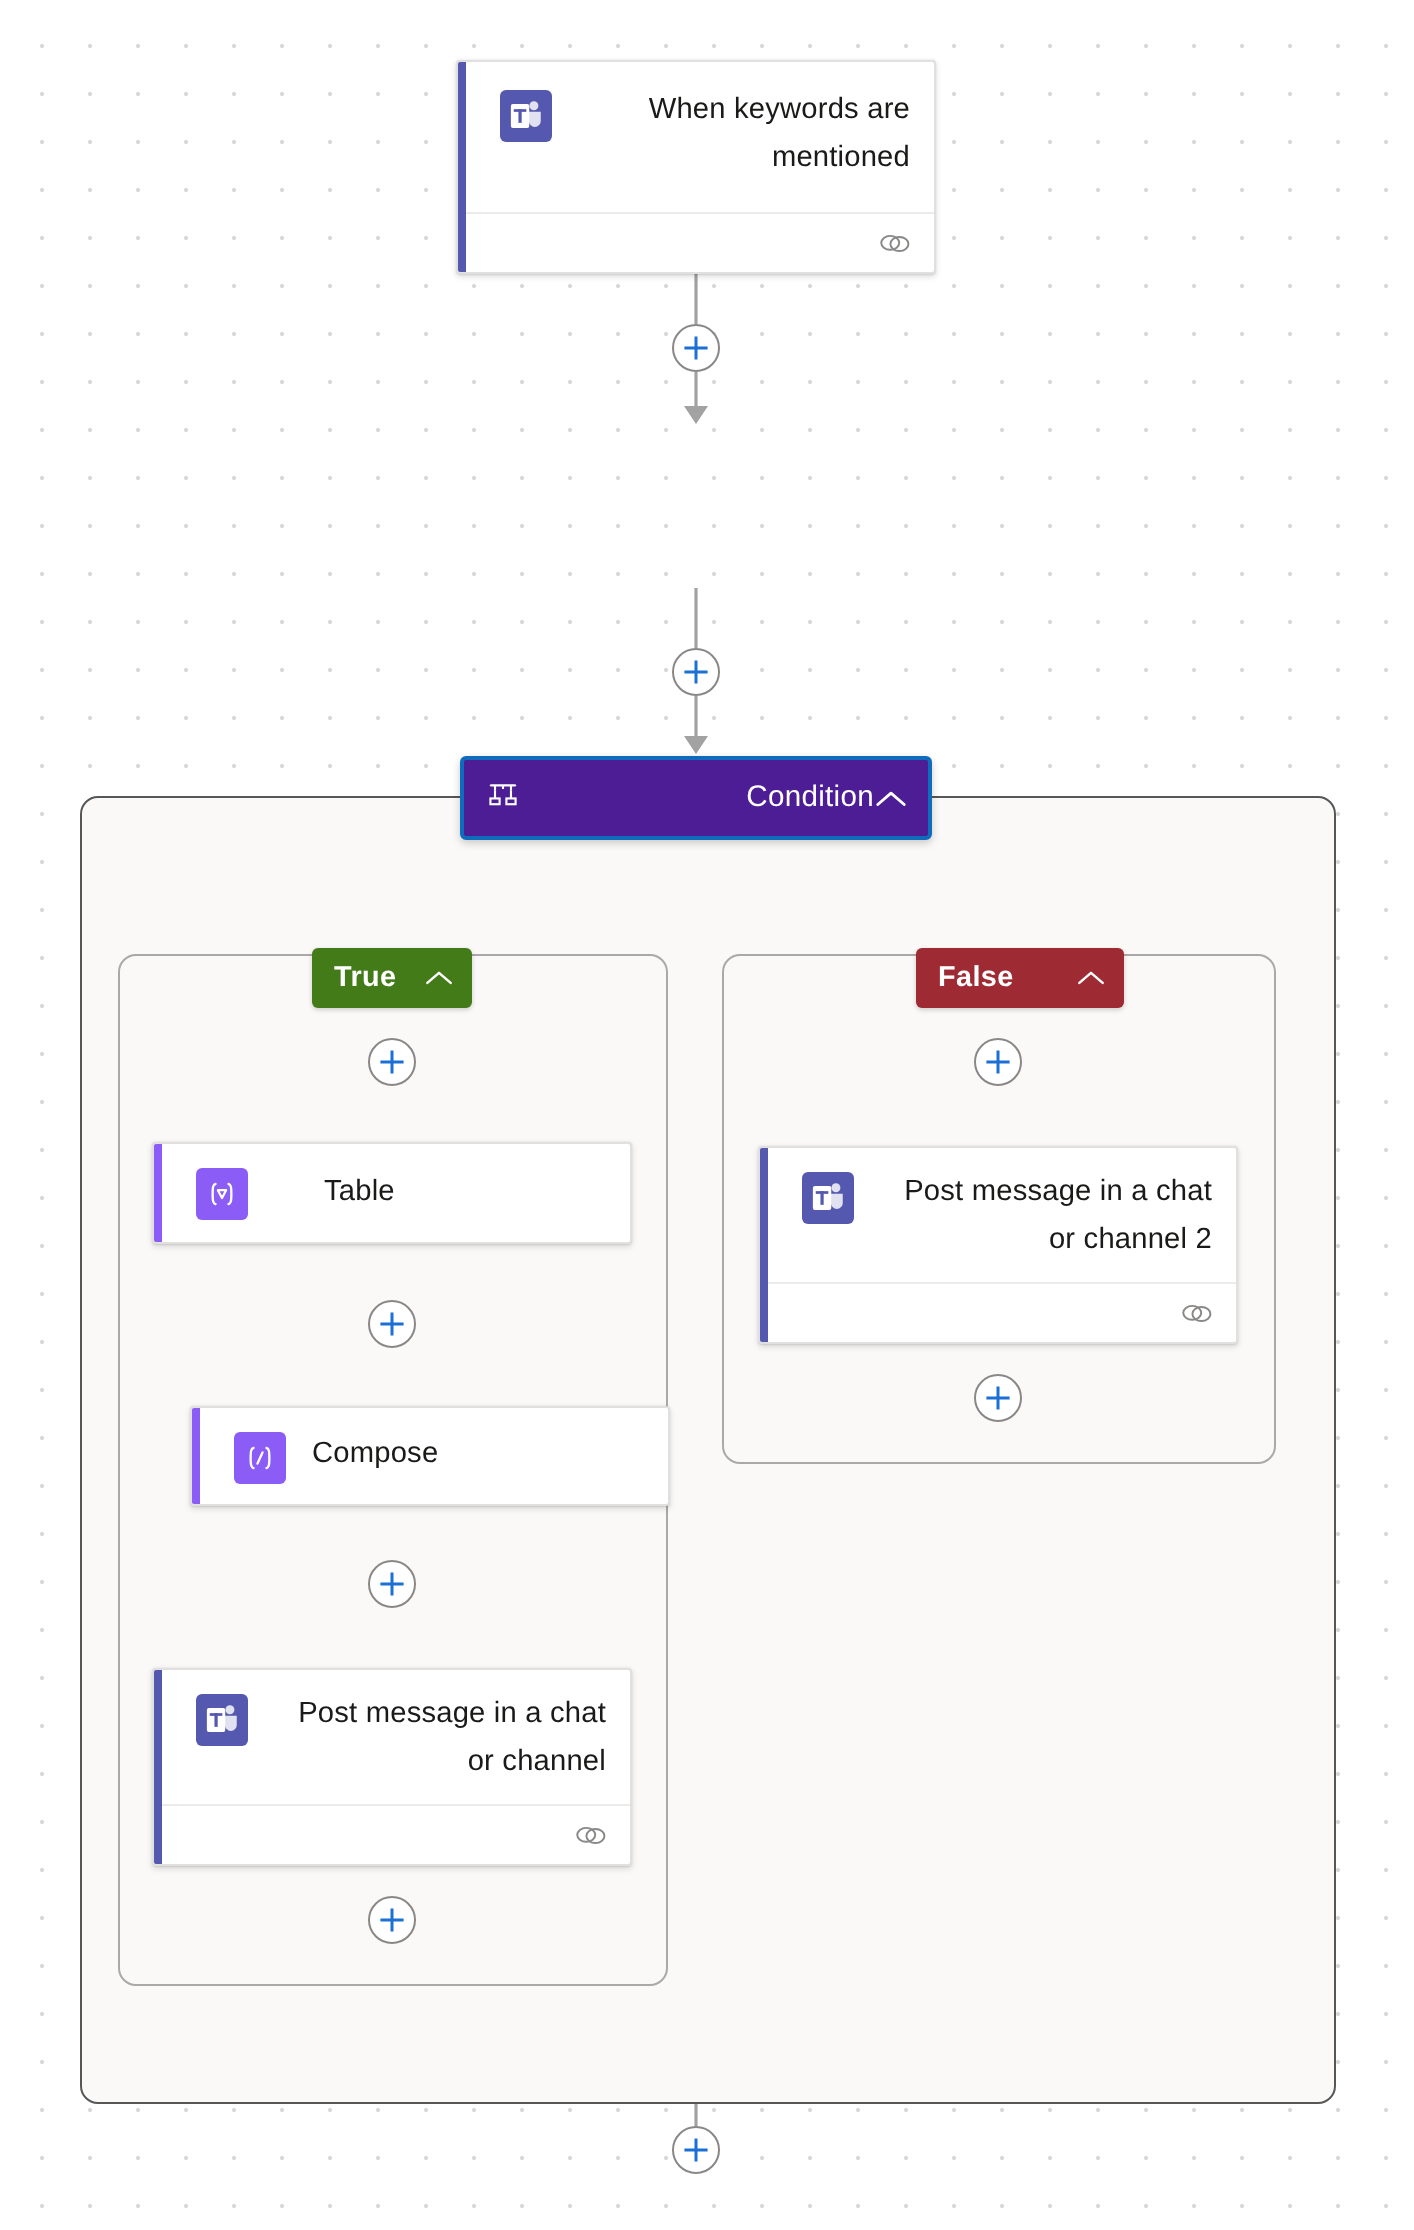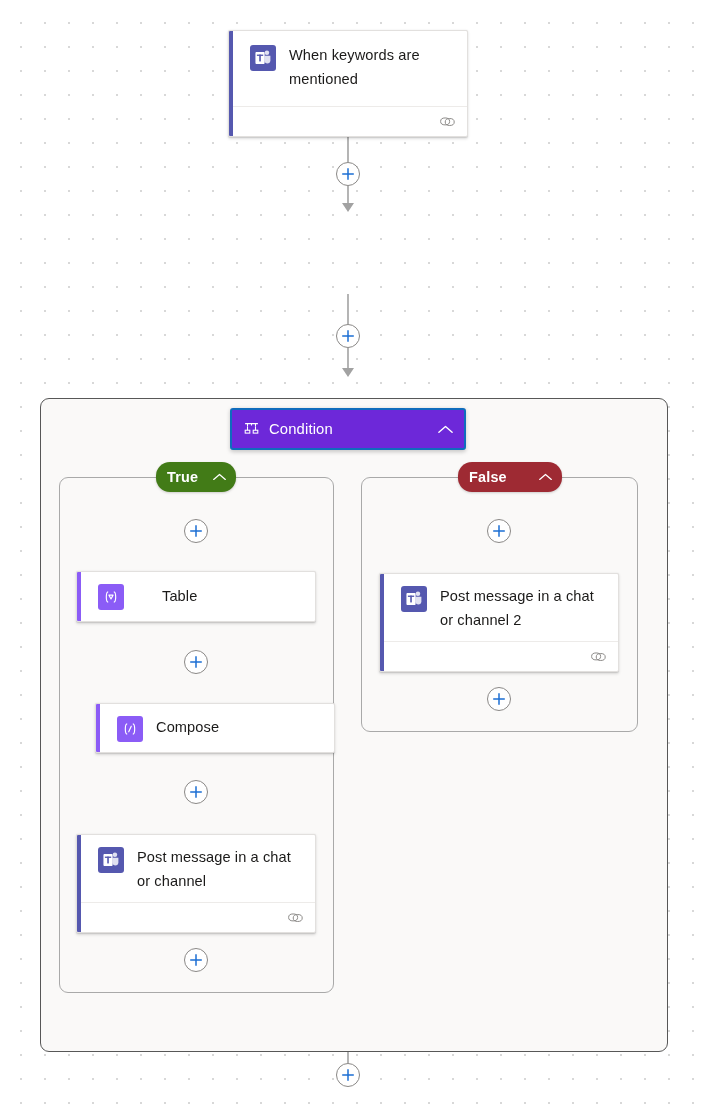--- a/index.html
+++ b/index.html
@@ -13,21 +13,21 @@
     font-family: "Liberation Sans", "DejaVu Sans", sans-serif;
     background-color: #ffffff;
     background-image: radial-gradient(circle, #d8d8d8 1px, transparent 1.1px);
     background-size: 24px 24px;
     background-position: 9px 11px;
     overflow: hidden;
     position: relative;
     -webkit-font-smoothing: antialiased;
   }
 
-  #canvas { position: absolute; inset: 0; }
+  #canvas { position: absolute; inset: 0; text-align: right; }
 
   
   .svg-layer {
     position: absolute; left: 0; top: 0;
     width: 707px; height: 1115px;
     pointer-events: none;
   }
   .conn { stroke: #a2a2a2; stroke-width: 1.6; fill: none; }
   .conn-arrow { fill: #a2a2a2; }
 
@@ -91,50 +91,50 @@
     display: flex;
     align-items: center;
     justify-content: flex-end;
     padding-right: 11px;
     flex: 0 0 30px;
   }
 
   
   .cond-card {
     position: absolute;
-    background: #6d28d9;
+    background: #4c1d95;
     border: 2.2px solid #0f6cbd;
     border-radius: 3px;
     display: flex;
     align-items: center;
     padding: 0 10px 0 11px;
     box-shadow: 0 1.5px 4px rgba(0,0,0,0.2);
-    margin-top: 30px;
   }
   .cond-title {
     color: #ffffff;
     font-size: 14.8px;
     margin-left: 9px;
     flex: 1 1 auto;
     letter-spacing: 0.15px;
   }
 
   
   .pill {
     position: absolute;
     display: flex;
     align-items: center;
     justify-content: space-between;
-    border-radius: 14px;
+    border-radius: 3px;
     padding: 0 9px 0 11px;
     color: #ffffff;
     font-size: 14.4px;
     font-weight: bold;
     letter-spacing: 0.2px;
     box-shadow: 0 1px 2.5px rgba(0,0,0,0.18);
+    margin-top: 12px;
   }
   .pill-label { margin-right: 13px; }
 
   
   .plus {
     position: absolute;
     width: 24px; height: 24px;
     border-radius: 50%;
     background: #ffffff;
     border: 1.2px solid #8a8886;

